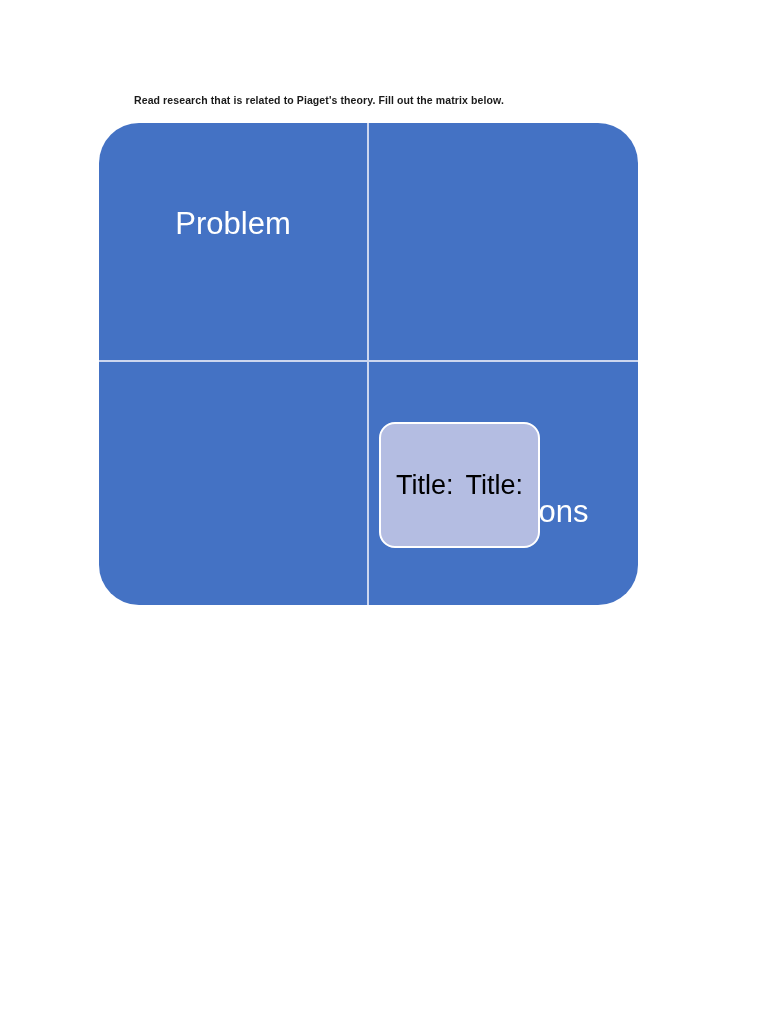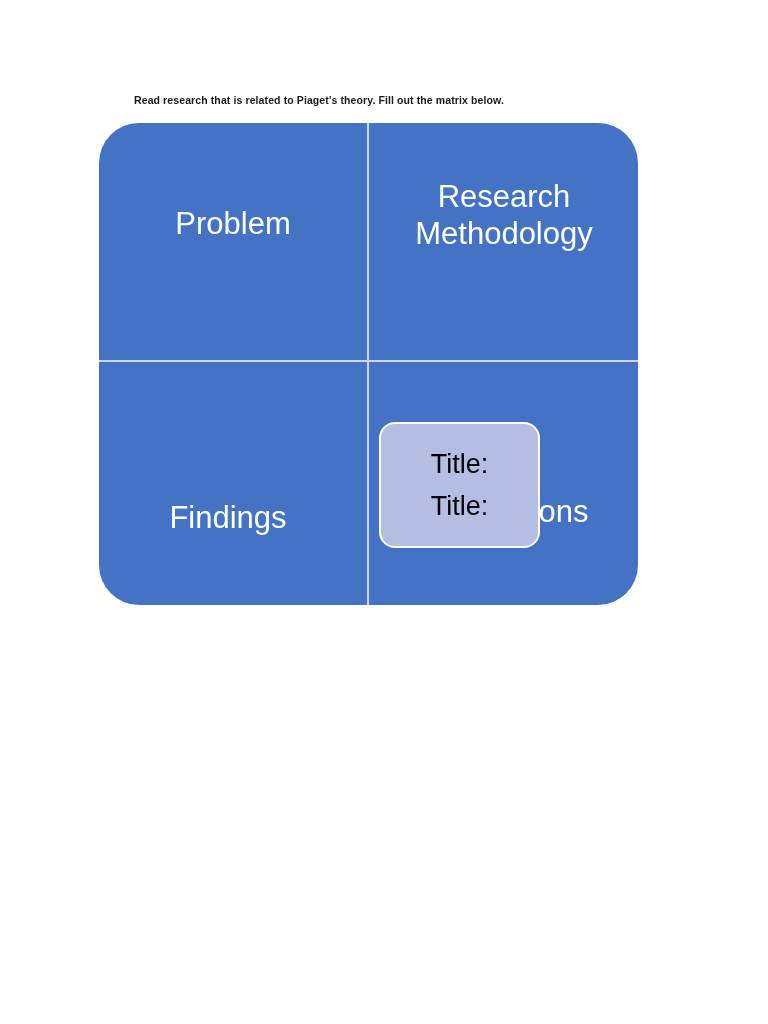--- a/index.html
+++ b/index.html
@@ -93,21 +93,21 @@
     position: absolute;
     left: 280px;
     top: 299px;
     width: 161px;
     height: 126px;
     background: #B4BDE2;
     border: 2px solid #ffffff;
     border-radius: 16px;
     box-sizing: border-box;
     display: flex;
-    flex-direction: column;
+    flex-direction: row;
     align-items: center;
     justify-content: center;
     gap: 12px;
   }
   .center-line {
     color: #000000;
     font-size: 27px;
     line-height: 30px;
     font-weight: 400;
     text-align: center;
@@ -118,24 +118,21 @@
 
 <div class="instruction">Read research that is related to Piaget's theory. Fill out the matrix below.</div>
 
 <div class="matrix">
 
   <div class="divider-v"></div>
   <div class="divider-h"></div>
 
   <div class="quad-label quad-problem">Problem</div>
 
-  <div class="quad-label quad-methodology">Research
-Methodology</div>
 
-  <div class="quad-label quad-findings">Findings</div>
 
   <div class="quad-label quad-conclusions">Conclusions</div>
 
   <div class="center-card">
     <div class="center-line">Title:</div>
     <div class="center-line">Title:</div>
   </div>
 
 </div>
 

